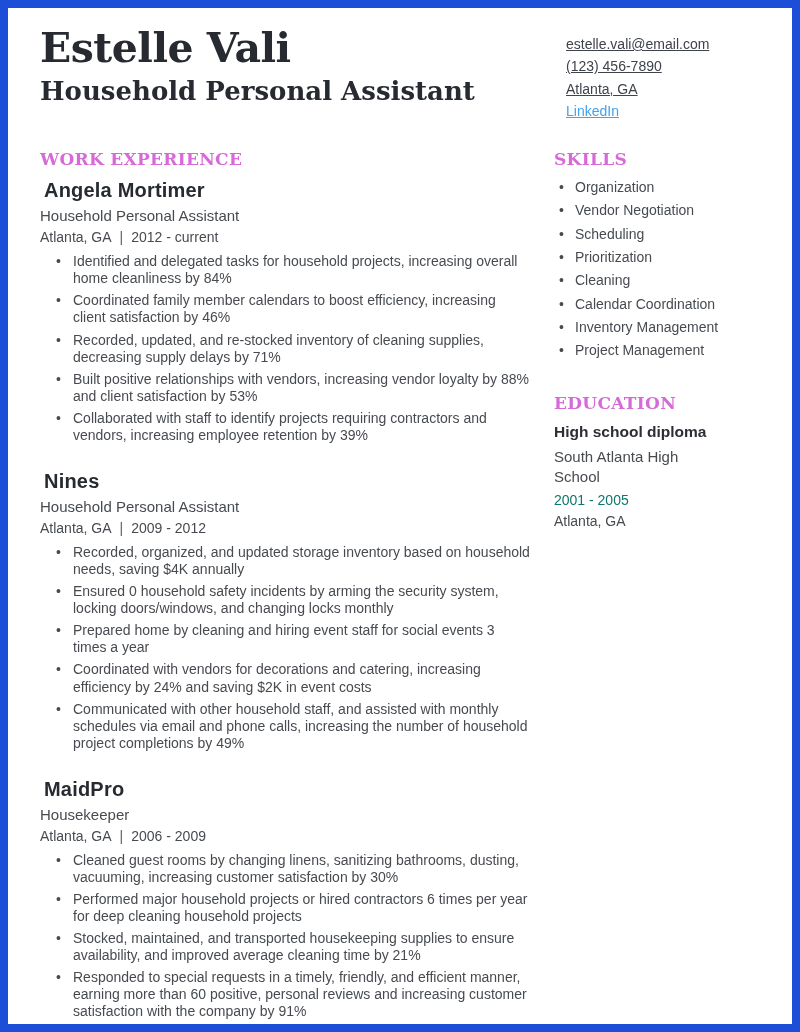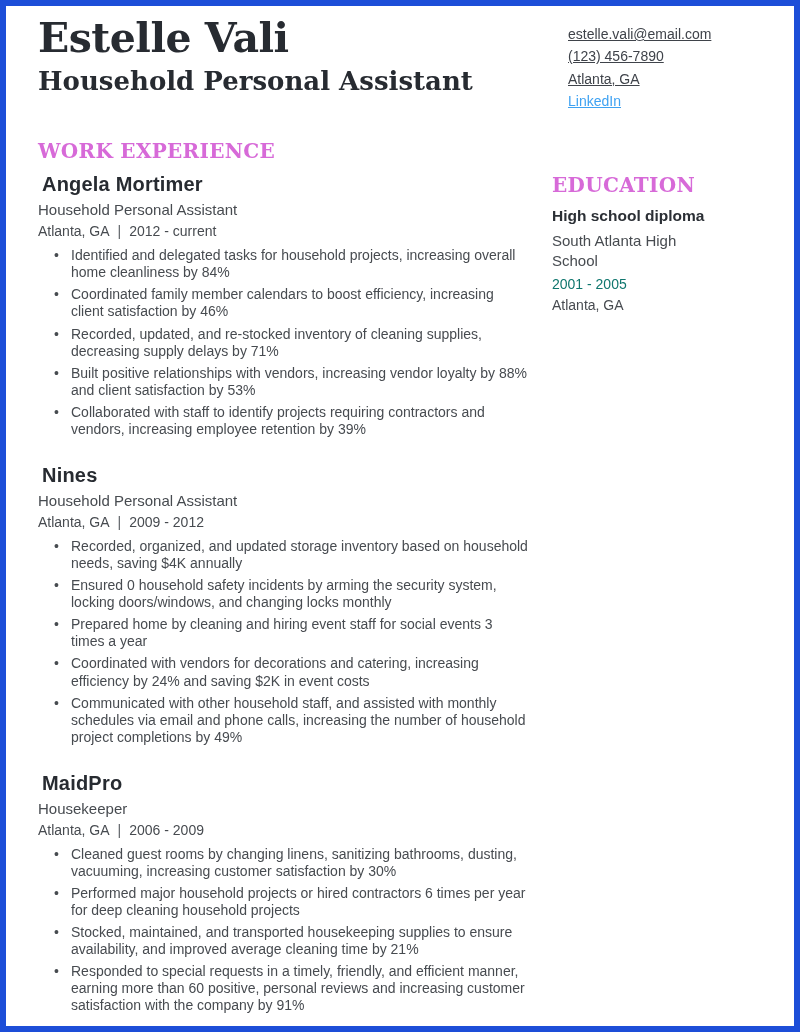--- a/index.html
+++ b/index.html
@@ -1,22 +1,22 @@
 <!DOCTYPE html>
 <html><head>
 <meta charset="utf-8">
 <style>
   html, body { margin: 0; padding: 0; background: #ffffff; }
   .page {
     width: 800px;
     height: 1032px;
     box-sizing: border-box;
-    border: 6px solid #1d4ed8;
+    border: 8px solid #1d4ed8;
     background: #ffffff;
-    padding: 10px 16px 20px 32px;
+    padding: 18px 16px 20px 32px;
     font-family: "Liberation Sans", sans-serif;
     color: #474b50;
     overflow: hidden;
   }
   
   .header { display: flex; justify-content: space-between; align-items: flex-start; }
   .person-name {
     font-family: "DejaVu Serif", serif;
     font-weight: bold;
     font-size: 41px;
@@ -45,21 +45,21 @@
   .link { color: #3fa2f2; text-decoration: underline; cursor: pointer; }
 
   
   .columns { display: flex; margin-top: 26px; }
   .main-col { width: 490px; flex-shrink: 0; }
   .side-col { width: 210px; margin-left: 24px; flex-shrink: 0; }
 
   .section-title {
     font-family: "DejaVu Serif", serif;
     font-weight: bold;
-    font-size: 20px;
+    font-size: 17px;
     letter-spacing: 0.3px;
     color: #d76ad8;
     margin: 0 0 10px 0;
   }
 
   
   .job { margin-bottom: 26px; }
   .company {
     font-size: 20px;
     font-weight: bold;
@@ -174,20 +174,33 @@
         <ul class="bullets">
           <li>Cleaned guest rooms by changing linens, sanitizing bathrooms, dusting, vacuuming, increasing customer satisfaction by 30%</li>
           <li>Performed major household projects or hired contractors 6 times per year for deep cleaning household projects</li>
           <li>Stocked, maintained, and transported housekeeping supplies to ensure availability, and improved average cleaning time by 21%</li>
           <li>Responded to special requests in a timely, friendly, and efficient manner, earning more than 60 positive, personal reviews and increasing customer satisfaction with the company by 91%</li>
         </ul>
       </div>
     </div>
 
     <div class="side-col">
+      <div class="skills-section">
+        <div class="section-title">SKILLS</div>
+        <ul class="skills">
+          <li>Organization</li>
+          <li>Vendor Negotiation</li>
+          <li>Scheduling</li>
+          <li>Prioritization</li>
+          <li>Cleaning</li>
+          <li>Calendar Coordination</li>
+          <li>Inventory Management</li>
+          <li>Project Management</li>
+        </ul>
+      </div>
 
       <div class="education">
         <div class="section-title">EDUCATION</div>
         <div class="degree">High school diploma</div>
         <div class="school">South Atlanta High School</div>
         <div class="edu-dates">2001 - 2005</div>
         <div class="edu-location">Atlanta, GA</div>
       </div>
     </div>
 

